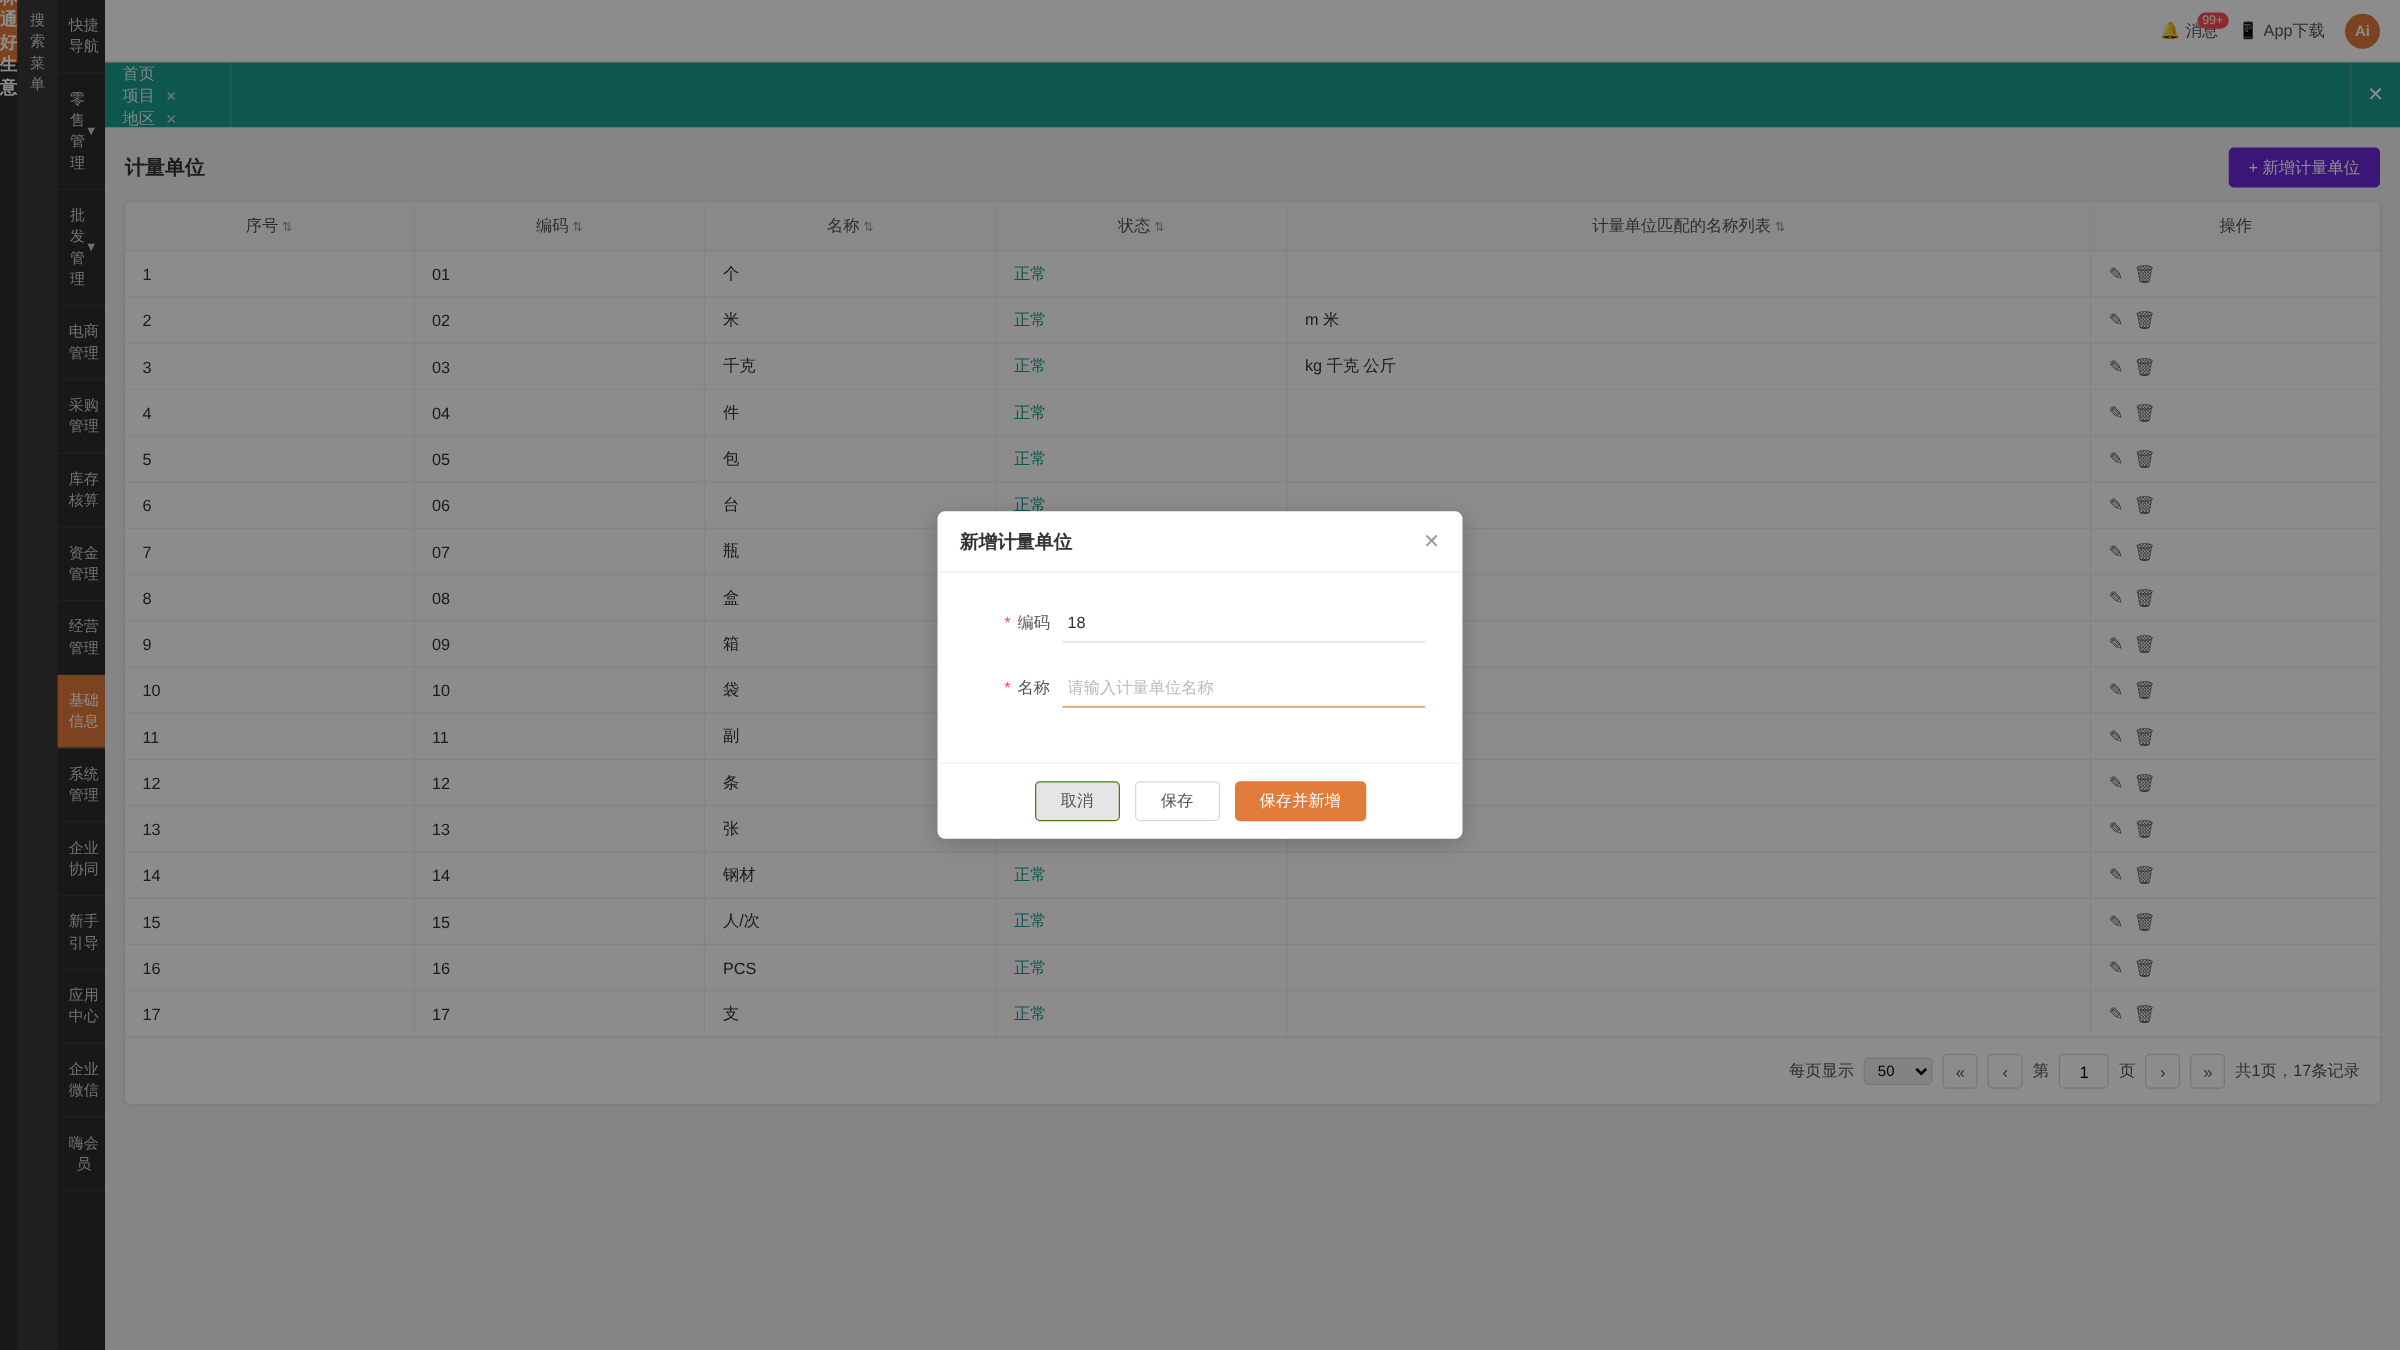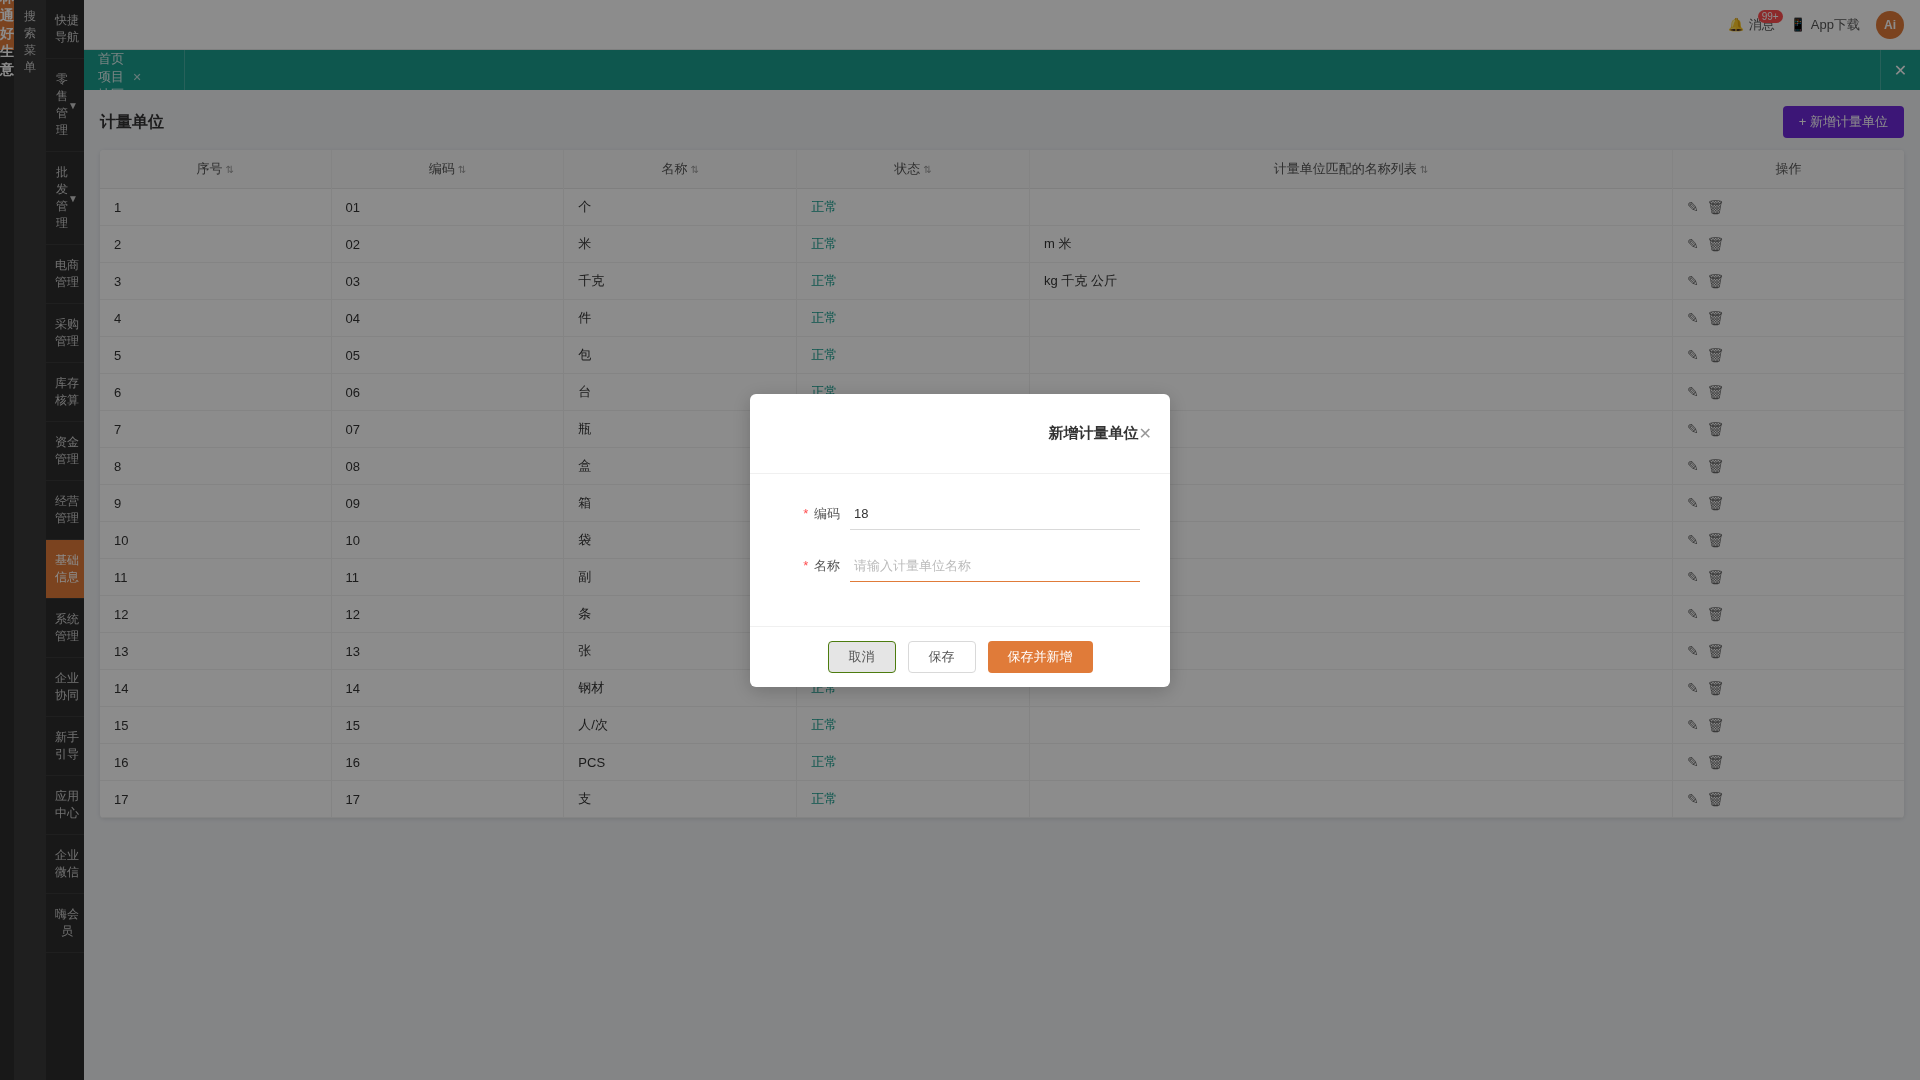--- a/index.html
+++ b/index.html
@@ -85,21 +85,21 @@
     .avatar-circle {
       width: 28px; height: 28px;
       border-radius: 50%;
       background: #e07b39;
       display: flex; align-items: center; justify-content: center;
       color: white; font-size: 12px; font-weight: bold;
     }
 
     
     .tab-bar {
-      height: 40px;
+      height: 52px;
       background: #1a9e8f;
       display: flex;
       align-items: stretch;
       flex-shrink: 0;
       padding-right: 24px;
       position: relative;
     }
     .tab-item {
       display: flex;
       align-items: center;
@@ -251,25 +251,25 @@
 
     
     .modal {
       background: white;
       border-radius: 6px;
       width: 420px;
       box-shadow: 0 4px 20px rgba(0,0,0,0.2);
       overflow: hidden;
     }
     .modal-header {
-      padding: 30px 18px;
+      padding: 14px 18px;
       border-bottom: 1px solid #f0f0f0;
       display: flex;
       align-items: center;
-      justify-content: flex-end;
+      justify-content: space-between;
     }
     .modal-title {
       font-size: 15px;
       font-weight: bold;
       color: #333;
     }
     .modal-close {
       cursor: pointer;
       color: #999;
       font-size: 16px;
@@ -664,20 +664,36 @@
               <td>
                 <div class="action-cell">
                   <span class="action-icon">✎</span>
                   <span class="action-icon">🗑</span>
                 </div>
               </td>
             </tr>
           </tbody>
       </table>
 
+      <div class="pagination-bar">
+        <span>每页显示</span>
+        <select class="page-size-select">
+          <option>50</option>
+          <option>100</option>
+          <option>200</option>
+        </select>
+        <button class="page-btn">«</button>
+        <button class="page-btn">‹</button>
+        <span>第</span>
+        <input class="page-input" type="text" value="1" style="">
+        <span>页</span>
+        <button class="page-btn">›</button>
+        <button class="page-btn">»</button>
+        <span>共1页，17条记录</span>
+      </div>
     </div>
   </div>
 </div>
 
 <div class="overlay">
   <div class="modal">
     <div class="modal-header">
       <span class="modal-title">新增计量单位</span>
       <span class="modal-close">✕</span>
     </div>

